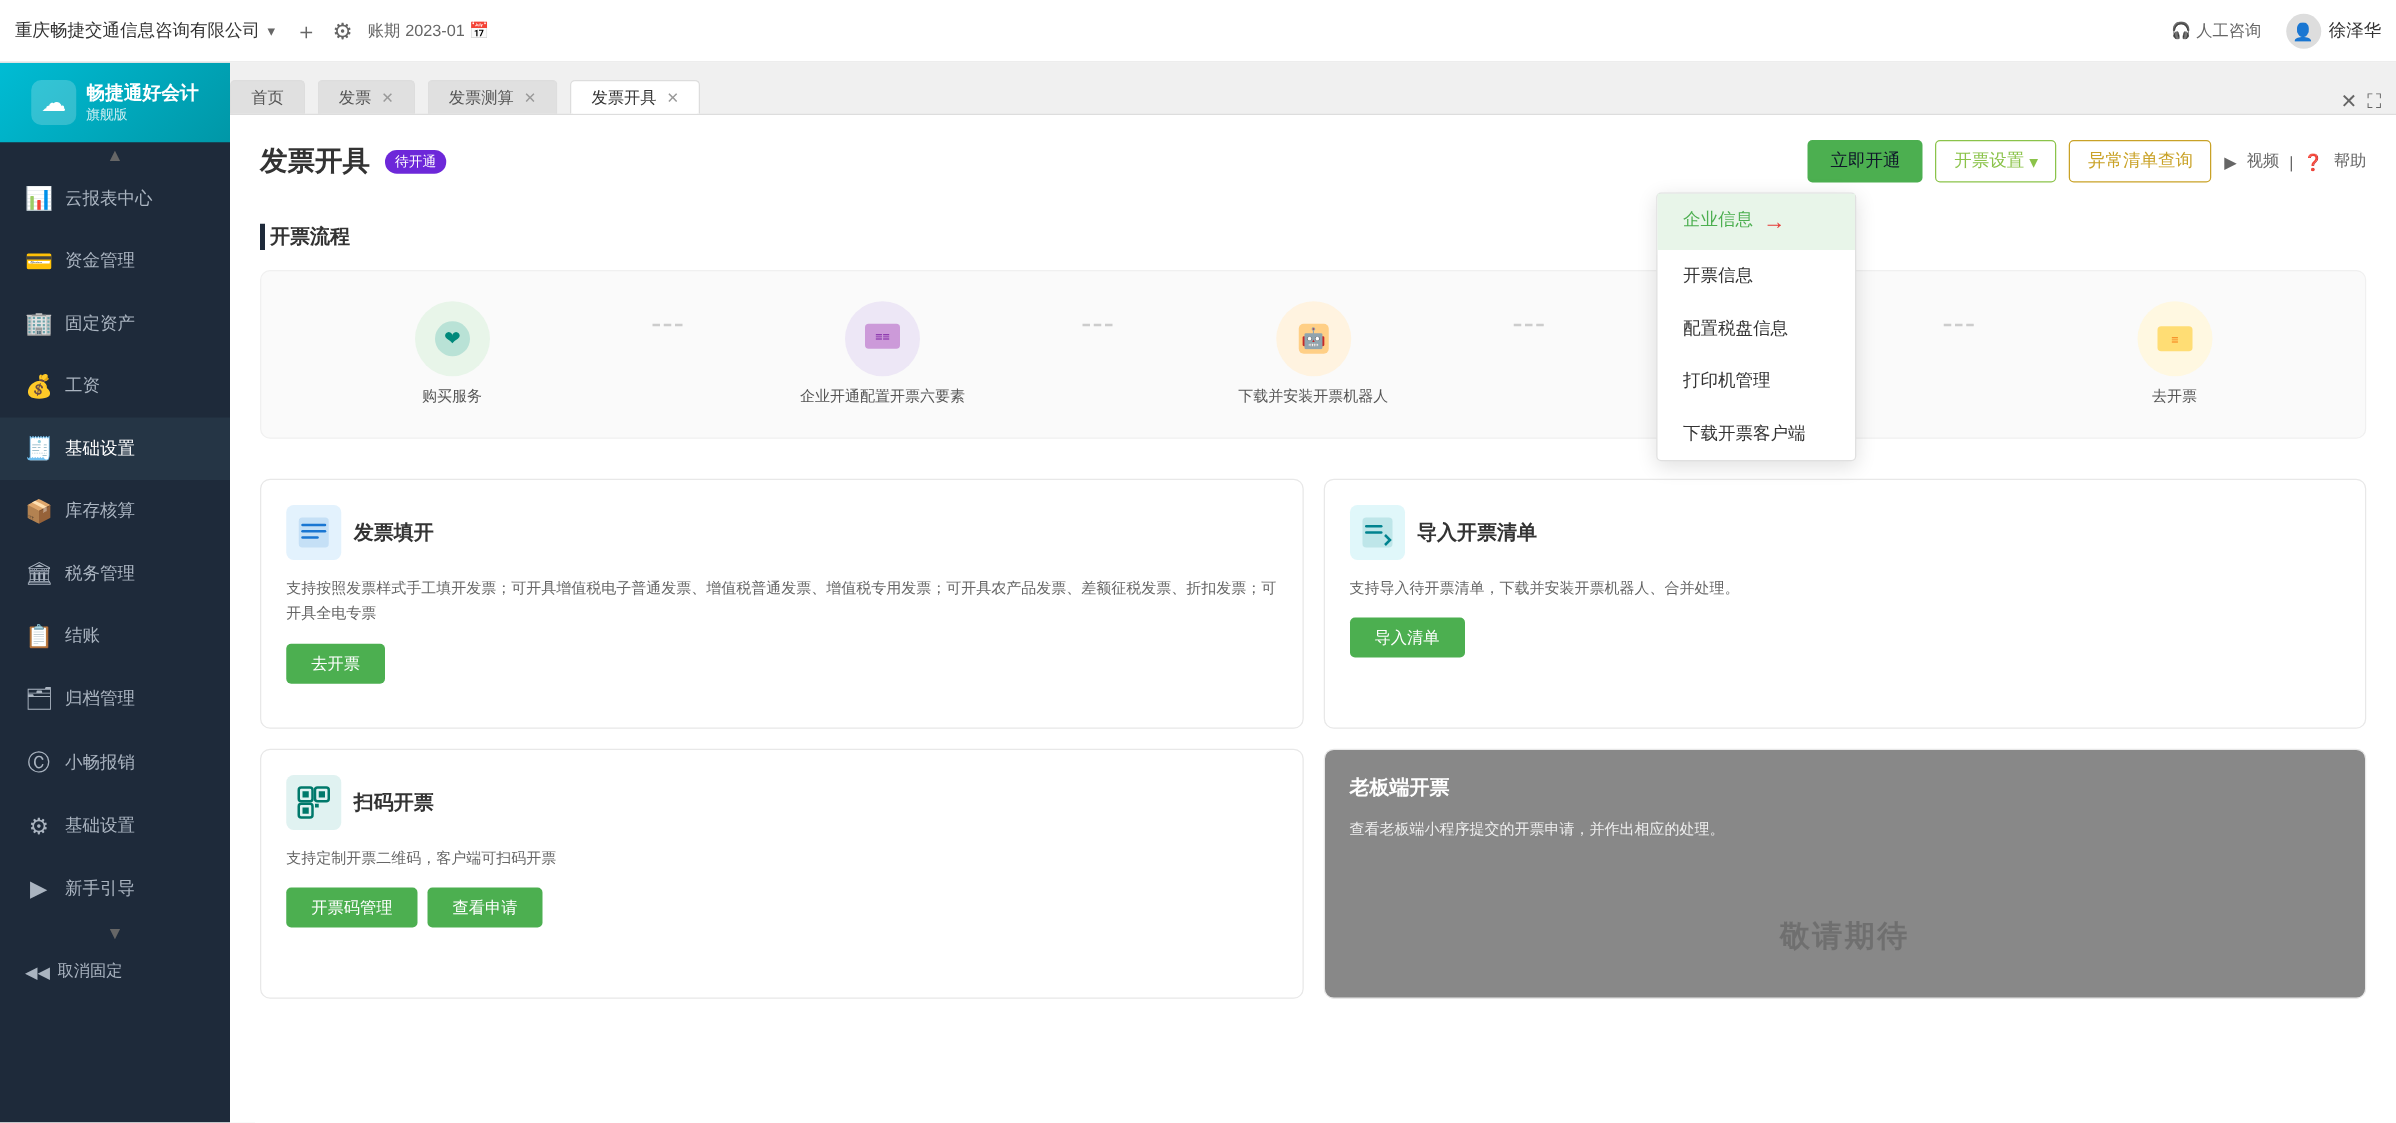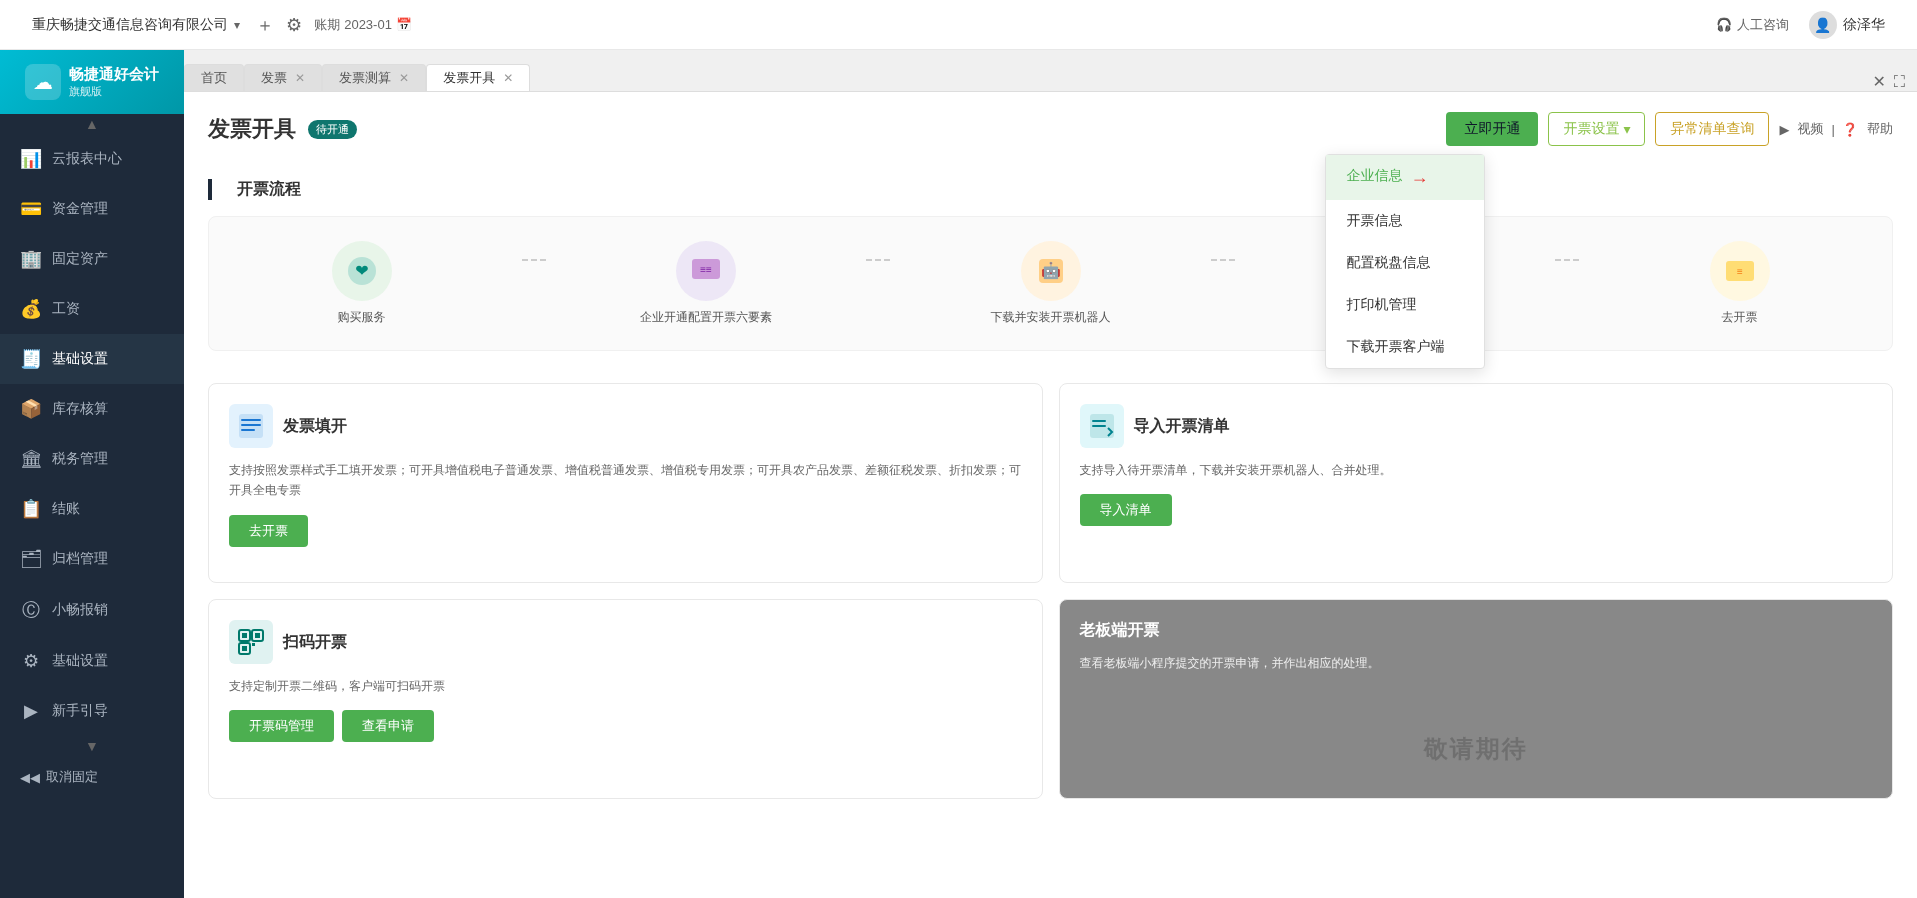--- a/index.html
+++ b/index.html
@@ -5,21 +5,21 @@
     * { box-sizing: border-box; margin: 0; padding: 0; }
     body { font-family: "Microsoft YaHei", "PingFang SC", sans-serif; font-size: 14px; background: #f5f5f5; display: flex; flex-direction: column; height: 898px; overflow: hidden; }
 
     
     .top-bar {
       height: 50px;
       background: #fff;
       border-bottom: 1px solid #e8e8e8;
       display: flex;
       align-items: center;
-      padding: 0 32px;
+      padding: 0 12px;
       gap: 12px;
       z-index: 100;
     }
     .company-name {
       font-size: 14px;
       color: #333;
       display: flex;
       align-items: center;
       gap: 6px;
       cursor: pointer;
@@ -93,35 +93,35 @@
       height: 27px;
       padding: 0 16px;
       display: flex;
       align-items: center;
       gap: 8px;
       cursor: pointer;
       border-radius: 4px 4px 0 0;
       font-size: 13px;
       color: #555;
       background: #e0e0e0;
-      margin-right: 0;
+      margin-right: 10px;
       border: 1px solid #ddd;
       border-bottom: none;
     }
     .tab.active { background: #fff; color: #333; border-color: #ddd; font-weight: 500; }
     .tab .close-tab { color: #999; font-size: 12px; cursor: pointer; }
     .tab-actions { margin-left: auto; display: flex; align-items: center; gap: 8px; padding-right: 12px; }
     .tab-action-btn { background: none; border: none; color: #666; cursor: pointer; font-size: 16px; }
 
     
     .page-content { flex: 1; overflow-y: auto; padding: 20px 24px; background: #fff; position: relative; }
 
     .page-header { display: flex; align-items: center; gap: 12px; margin-bottom: 20px; }
     .page-title { font-size: 22px; font-weight: bold; color: #333; }
-    .status-badge { background: #0f766e; color: #fff; font-size: 11px; padding: 2px 8px; border-radius: 10px; }
+    .status-badge { background: #6d28d9; color: #fff; font-size: 11px; padding: 2px 8px; border-radius: 10px; }
 
     .header-actions { margin-left: auto; display: flex; align-items: center; gap: 10px; position: relative; }
     .btn-primary { background: #4caf50; color: #0f172a; border: none; padding: 8px 18px; border-radius: 4px; cursor: pointer; font-size: 14px; }
     .btn-outline-green {
       background: #fff;
       color: #8bc34a;
       border: 1.5px solid #8bc34a;
       padding: 7px 14px;
       border-radius: 4px;
       cursor: pointer;
@@ -161,21 +161,21 @@
       color: #333;
       cursor: pointer;
       font-size: 14px;
       display: flex;
       gap: 8px;
     }
     .dropdown-item.highlighted { background: #e8f5e9; color: #4caf50; }
     .dropdown-arrow { color: #e53935; font-size: 18px; }
 
     
-    .section-title { font-size: 16px; font-weight: bold; color: #333; margin-bottom: 16px; padding-left: 25px; border-left: 4px solid #1e2a3a; margin-top: 33px; }
+    .section-title { font-size: 16px; font-weight: bold; color: #333; margin-bottom: 16px; padding-left: 4px; border-left: 4px solid #1e2a3a; margin-top: 33px; }
 
     
     .flow-steps { display: flex; align-items: center; gap: 0; margin-bottom: 32px; background: #fafafa; padding: 24px 20px; border-radius: 8px; border: 1px solid #f0f0f0; }
     .flow-step { display: flex; flex-direction: column; align-items: center; gap: 8px; flex: 1; }
     .step-icon-wrap { width: 60px; height: 60px; border-radius: 50%; display: flex; align-items: center; justify-content: center; font-size: 26px; }
     .step-icon-wrap.green { background: #e8f5e9; }
     .step-icon-wrap.purple { background: #ede7f6; }
     .step-icon-wrap.orange { background: #fff3e0; }
     .step-icon-wrap.violet { background: #f3e5f5; }
     .step-icon-wrap.gold { background: #fff8e1; }

